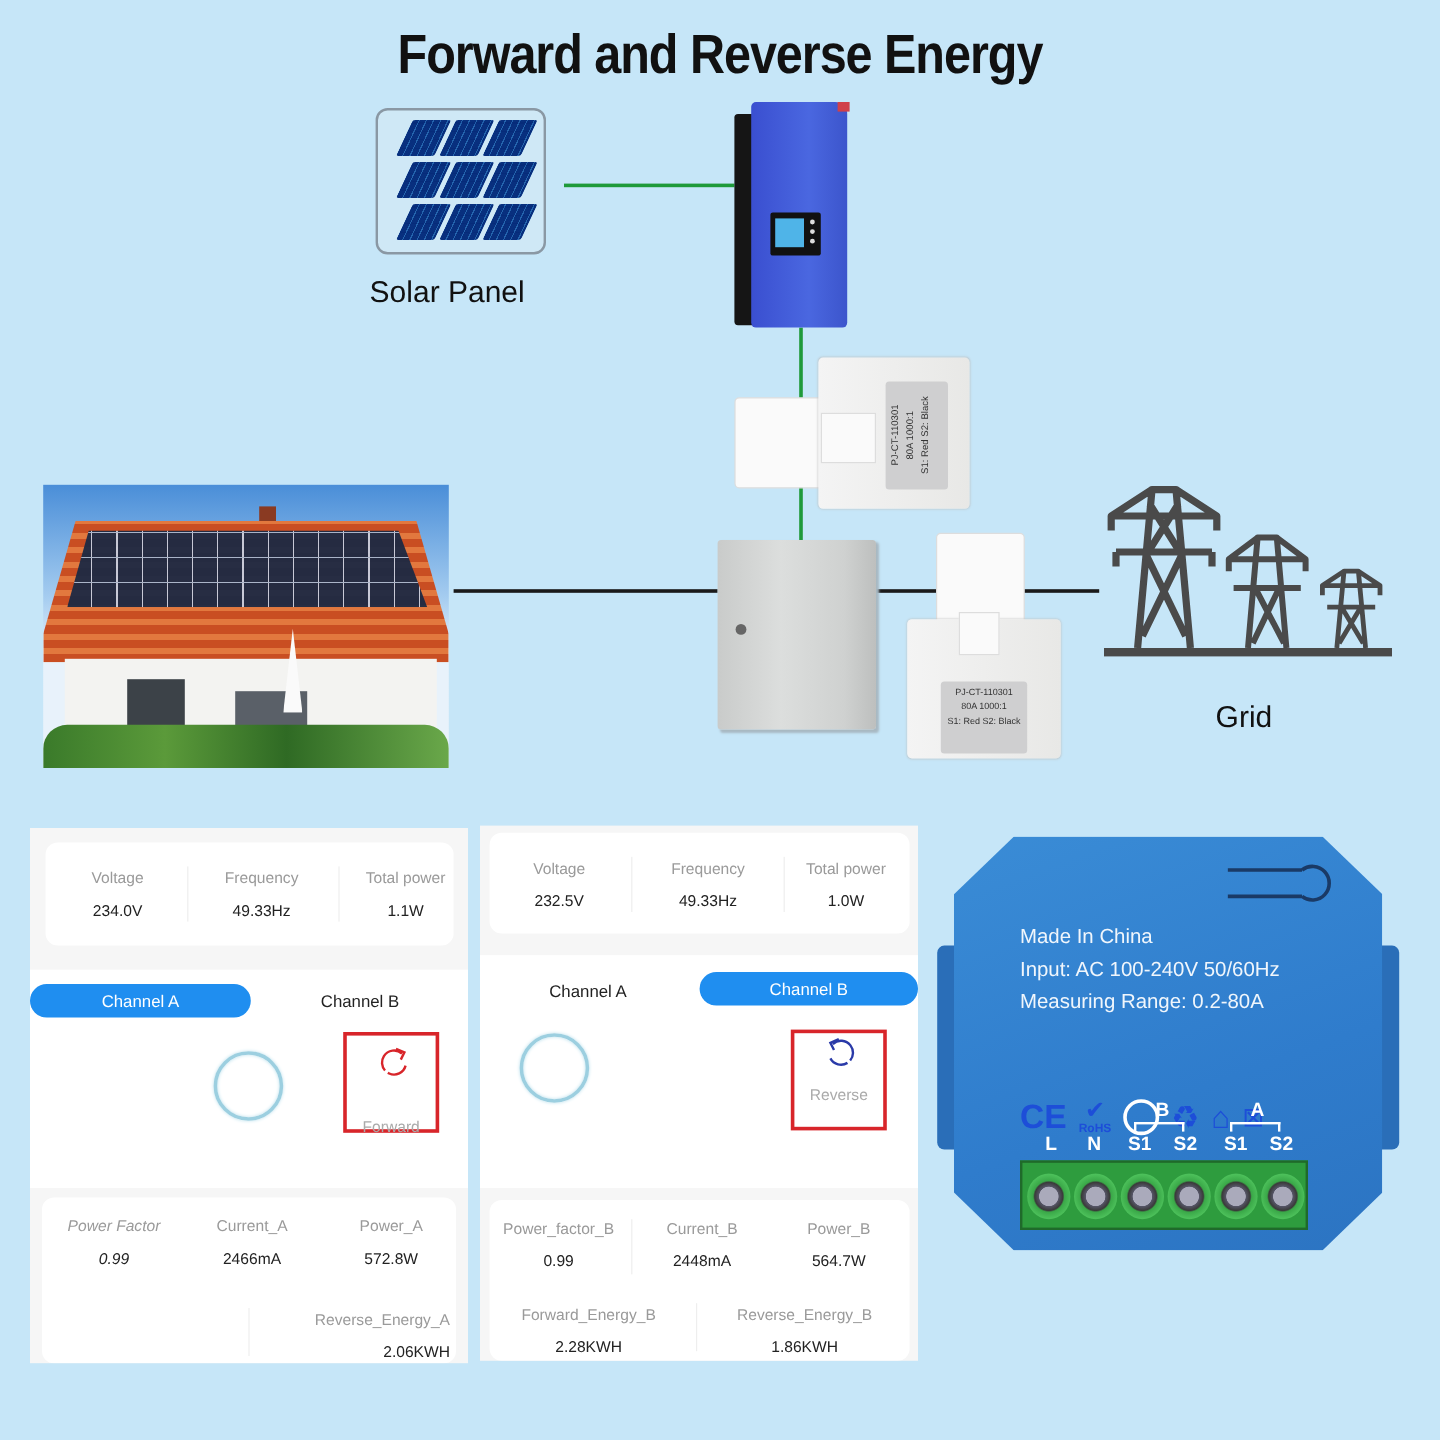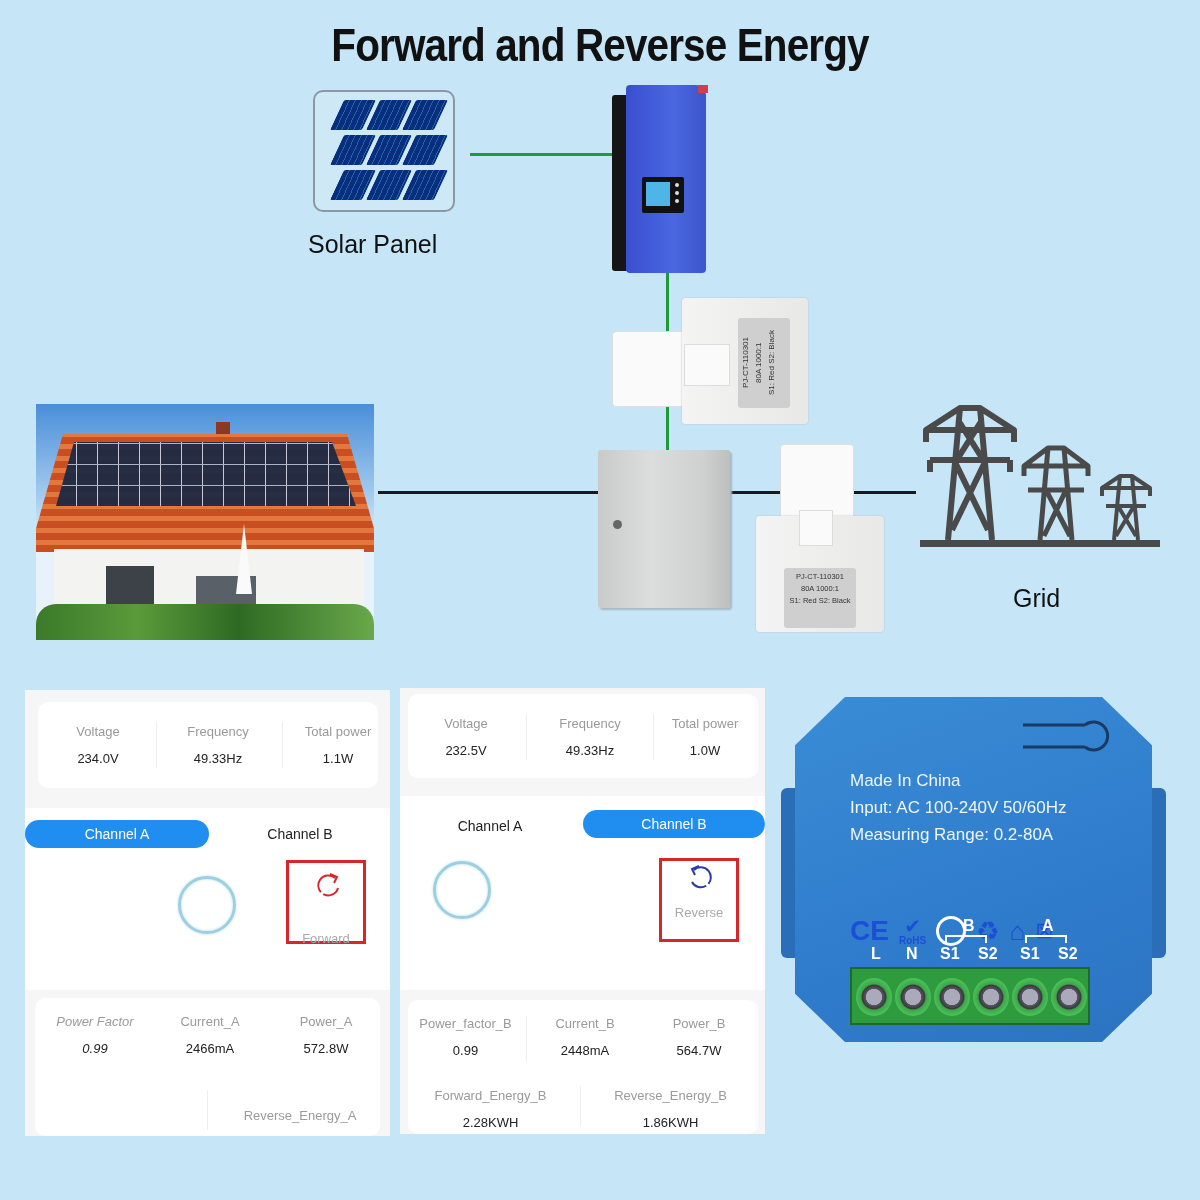--- a/index.html
+++ b/index.html
@@ -198,21 +198,21 @@
     </div>
     <div class="stat" style="left:120px;width:110px;top:16px;">
       <div class="k">Current_A</div>
       <div class="v">2466mA</div>
     </div>
     <div class="stat" style="left:236px;width:110px;top:16px;">
       <div class="k">Power_A</div>
       <div class="v">572.8W</div>
     </div>
     <div class="sep" style="left:172px;top:92px;height:40px;"></div>
-    <div class="stat" style="left:190px;width:150px;top:110px;">
+    <div class="stat" style="left:190px;width:150px;top:94px;text-align:right;">
       <div class="k">Reverse_Energy_A</div>
       <div class="v">2.06KWH</div>
     </div>
   </div>
 </div>
 
 <div class="abs app" style="left:400px;top:688px;width:365px;height:446px;">
   <div class="card" style="left:8px;top:6px;width:350px;height:84px;">
     <div class="stat" style="left:8px;width:100px;top:22px;">
       <div class="k">Voltage</div>

